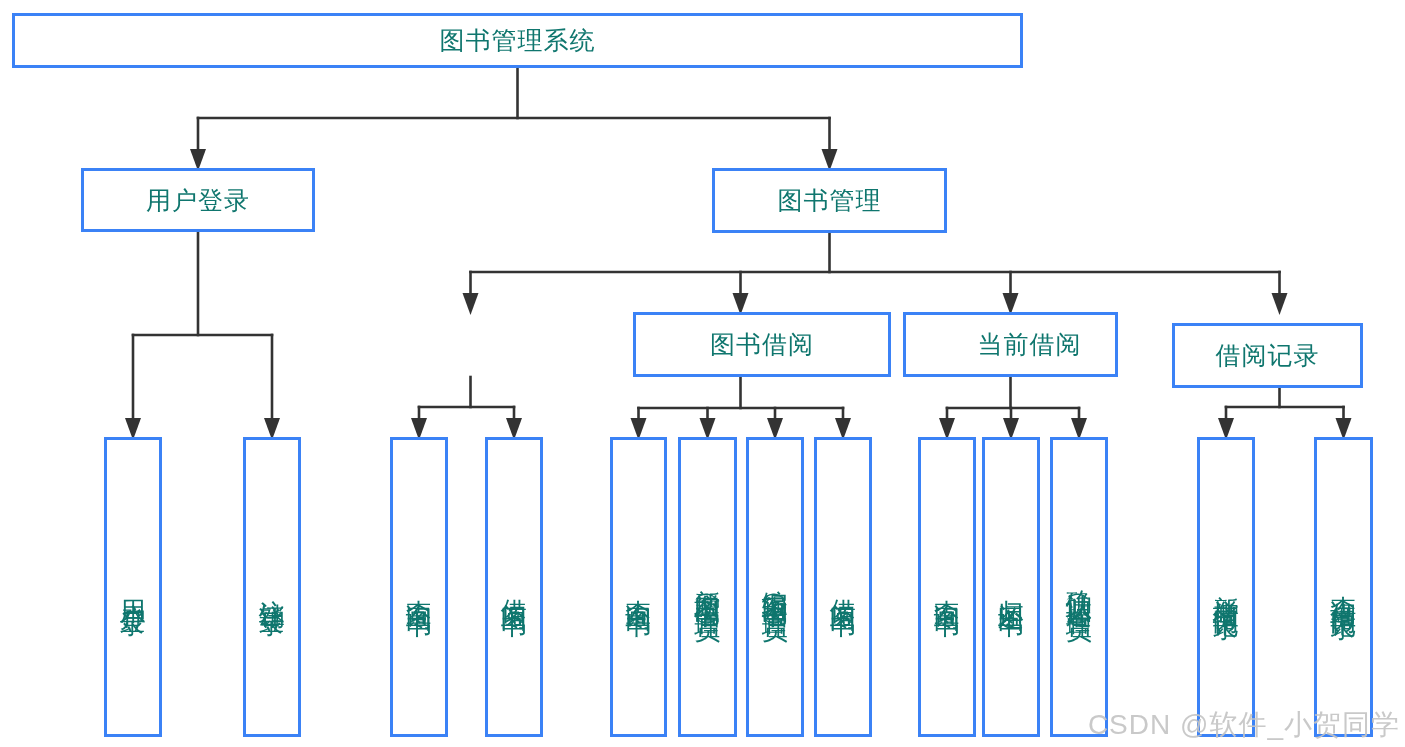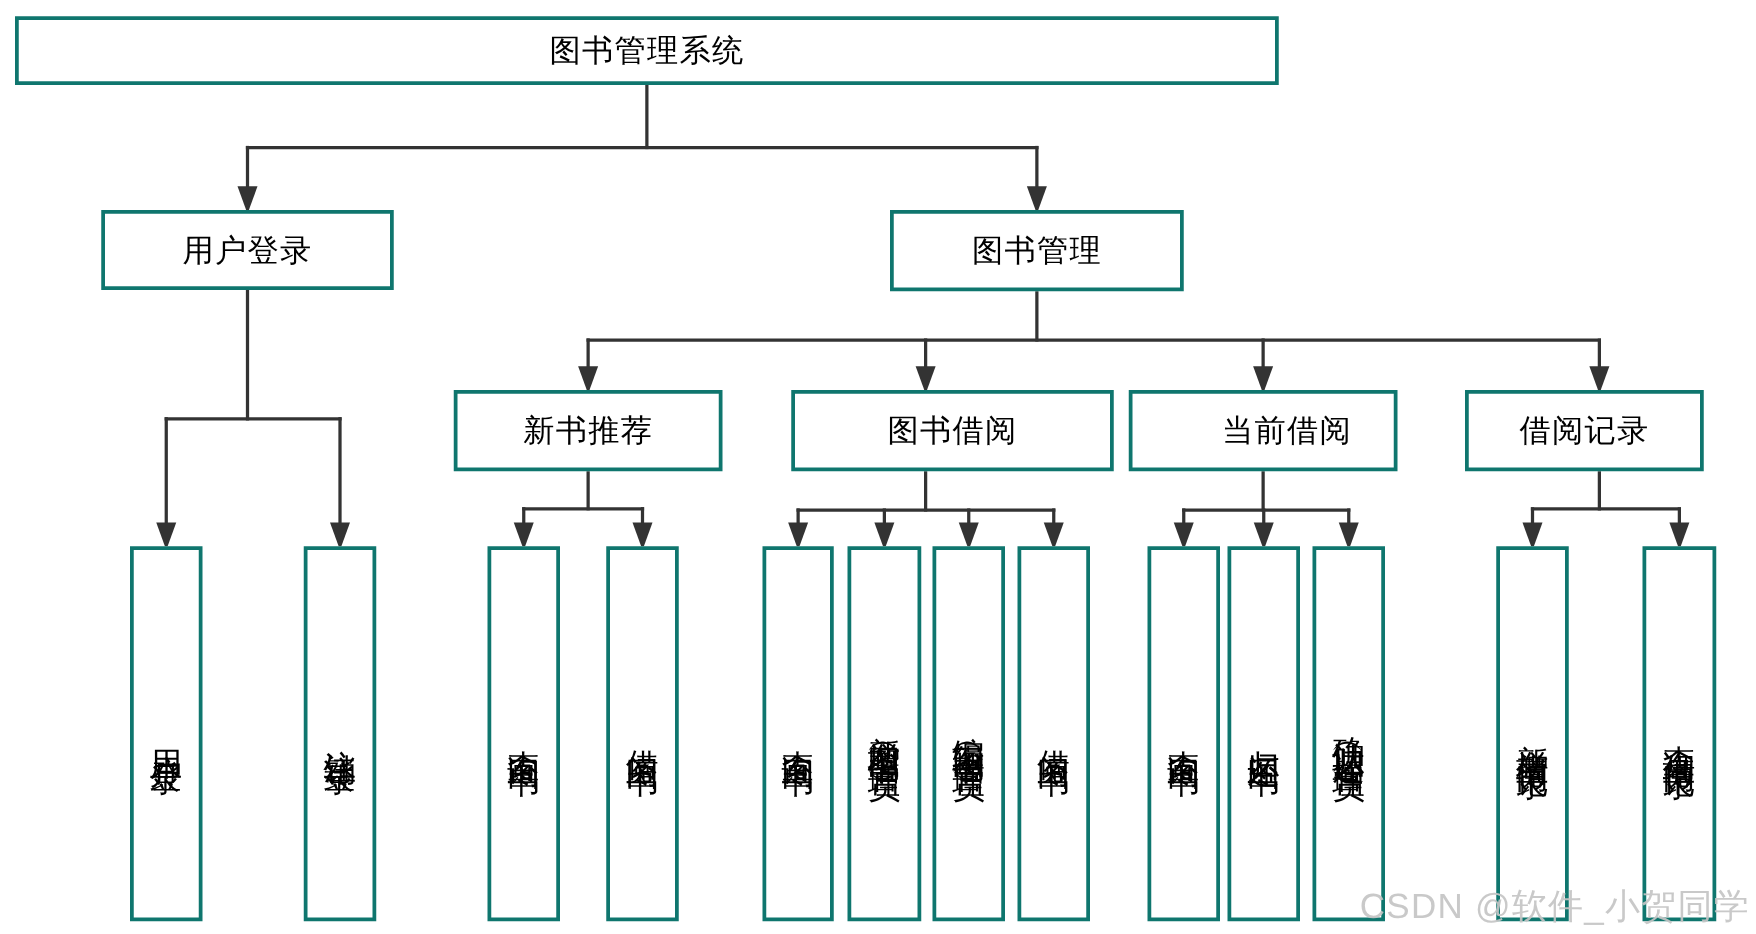--- a/index.html
+++ b/index.html
@@ -14,22 +14,22 @@
   #connectors {
     position: absolute;
     left: 0; top: 0;
     width: 1405px; height: 747px;
     z-index: 0;
   }
   .node {
     position: absolute;
     box-sizing: border-box;
     background: #ffffff;
-    border: 3px solid #0f766e;
-    color: #000000;
+    border: 3px solid #3b82f6;
+    color: #0f766e;
     display: flex;
     align-items: center;
     justify-content: center;
     text-align: center;
     z-index: 1;
   }
   .node.h {
     font-size: 25px;
     letter-spacing: 1px;
     white-space: nowrap;
@@ -107,24 +107,23 @@
       <line x1="1226" y1="407" x2="1343.5" y2="407" stroke="#333333" stroke-width="2.6" stroke-linecap="square"></line>
       <line x1="1226" y1="407" x2="1226" y2="422" stroke="#333333" stroke-width="2.6" stroke-linecap="square"></line>
       <polygon points="1218,418 1234,418 1226,440" fill="#333333"></polygon>
       <line x1="1343.5" y1="407" x2="1343.5" y2="422" stroke="#333333" stroke-width="2.6" stroke-linecap="square"></line>
       <polygon points="1335.5,418 1351.5,418 1343.5,440" fill="#333333"></polygon>
     </svg>
   <div id="watermark">CSDN @软件_小贺同学</div>
 <div class="node h" style="left: 12px; top: 13px; width: 1011px; height: 55px;">图书管理系统</div>
     <div class="node h" style="left: 81px; top: 168px; width: 234px; height: 64px;">用户登录</div>
     <div class="node h" style="left: 712px; top: 168px; width: 235px; height: 65px;">图书管理</div>
-    <div class="node h" style="left: 363px; top: 312px; width: 215px; height: 65px;">新书推荐</div>
     <div class="node h" style="left: 633px; top: 312px; width: 258px; height: 65px;">图书借阅</div>
     <div class="node h" style="left: 903px; top: 312px; width: 215px; height: 65px; padding-left: 38px;">当前借阅</div>
-    <div class="node h" style="left: 1172px; top: 312px; width: 191px; height: 65px;">借阅记录</div>
+    <div class="node h" style="left: 1172px; top: 323px; width: 191px; height: 65px;">借阅记录</div>
     <div class="node v" style="left: 104px; top: 437px; width: 58px; height: 300px;">用户登录</div>
     <div class="node v" style="left: 243px; top: 437px; width: 58px; height: 300px;">注销登录</div>
     <div class="node v" style="left: 390px; top: 437px; width: 58px; height: 300px;">查询图书</div>
     <div class="node v" style="left: 485px; top: 437px; width: 58px; height: 300px;">借阅图书</div>
     <div class="node v" style="left: 610px; top: 437px; width: 57px; height: 300px;">查询图书</div>
     <div class="node v" style="left: 678px; top: 437px; width: 59px; height: 300px;">新增图书（管理员）</div>
     <div class="node v" style="left: 746px; top: 437px; width: 58px; height: 300px;">编辑图书（管理员）</div>
     <div class="node v" style="left: 814px; top: 437px; width: 58px; height: 300px;">借阅图书</div>
     <div class="node v" style="left: 918px; top: 437px; width: 58px; height: 300px;">查询图书</div>
     <div class="node v" style="left: 982px; top: 437px; width: 58px; height: 300px;">归还图书</div>

